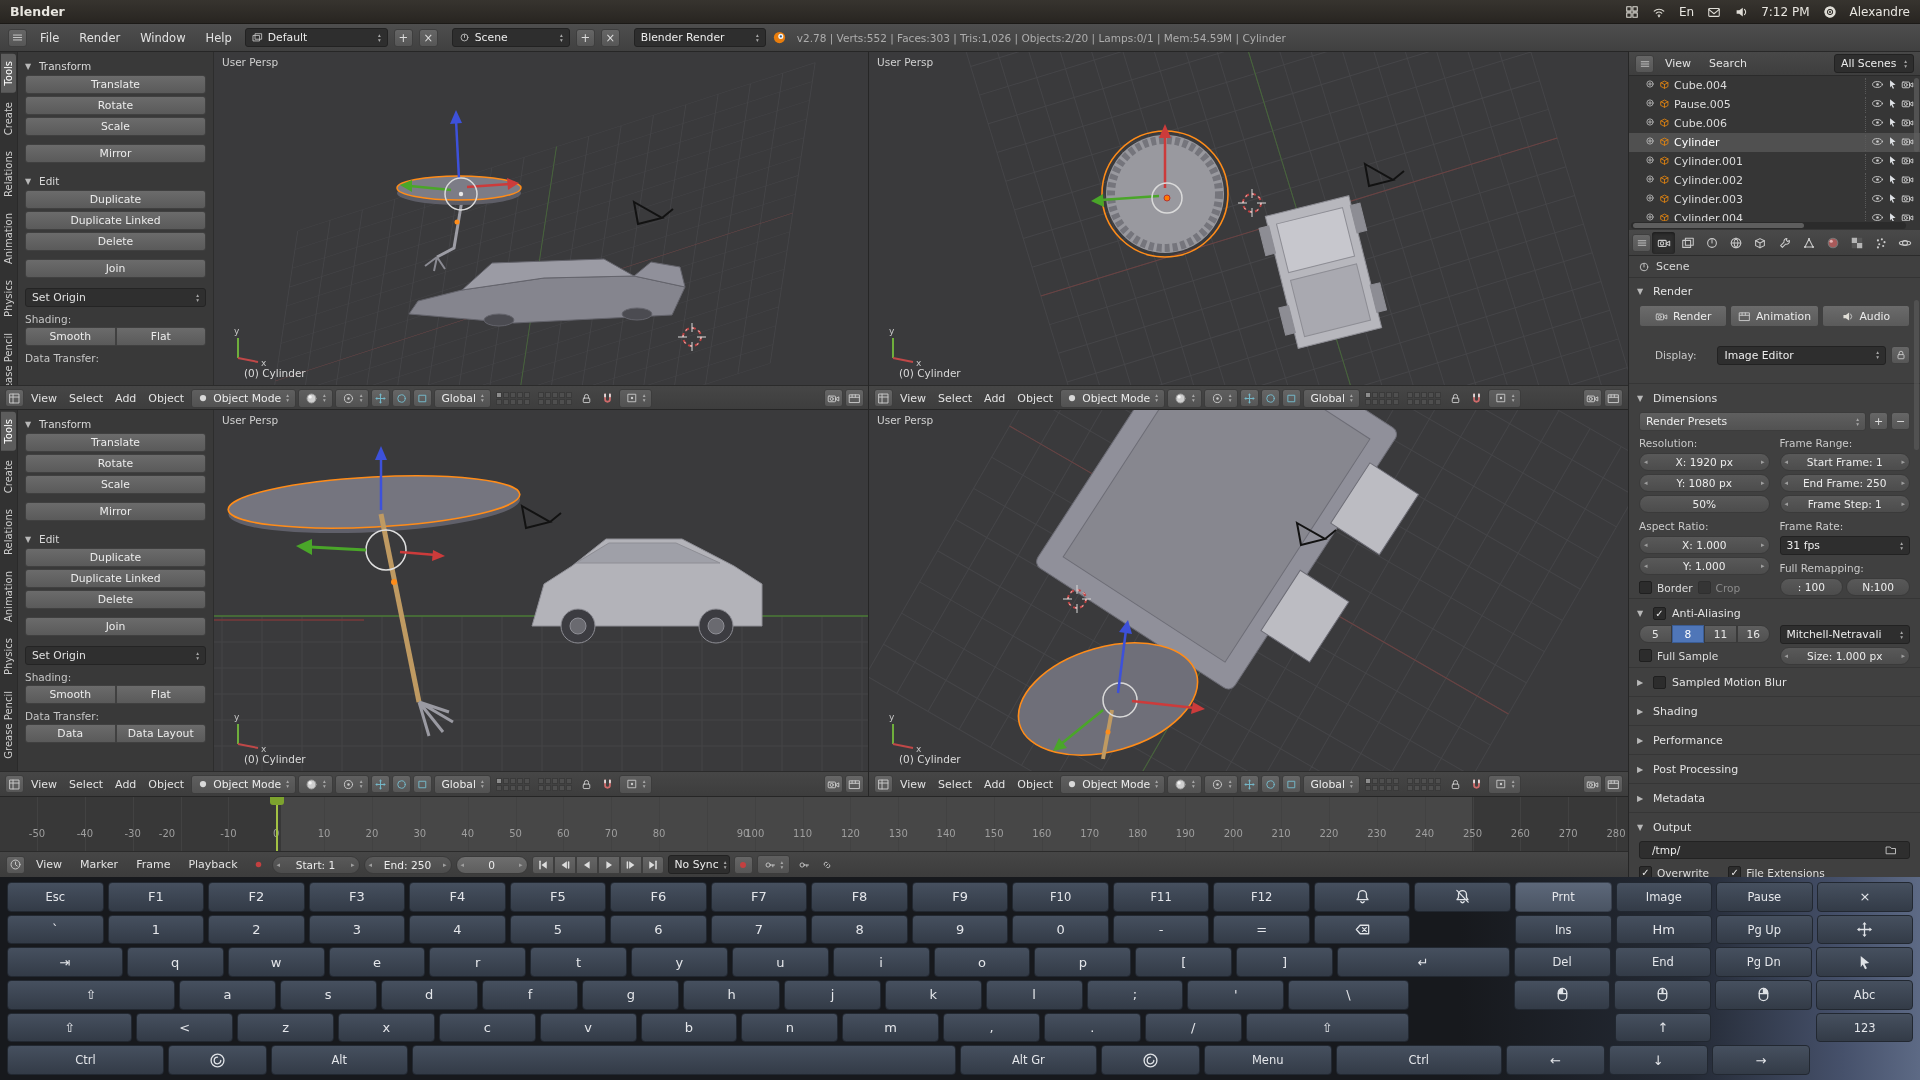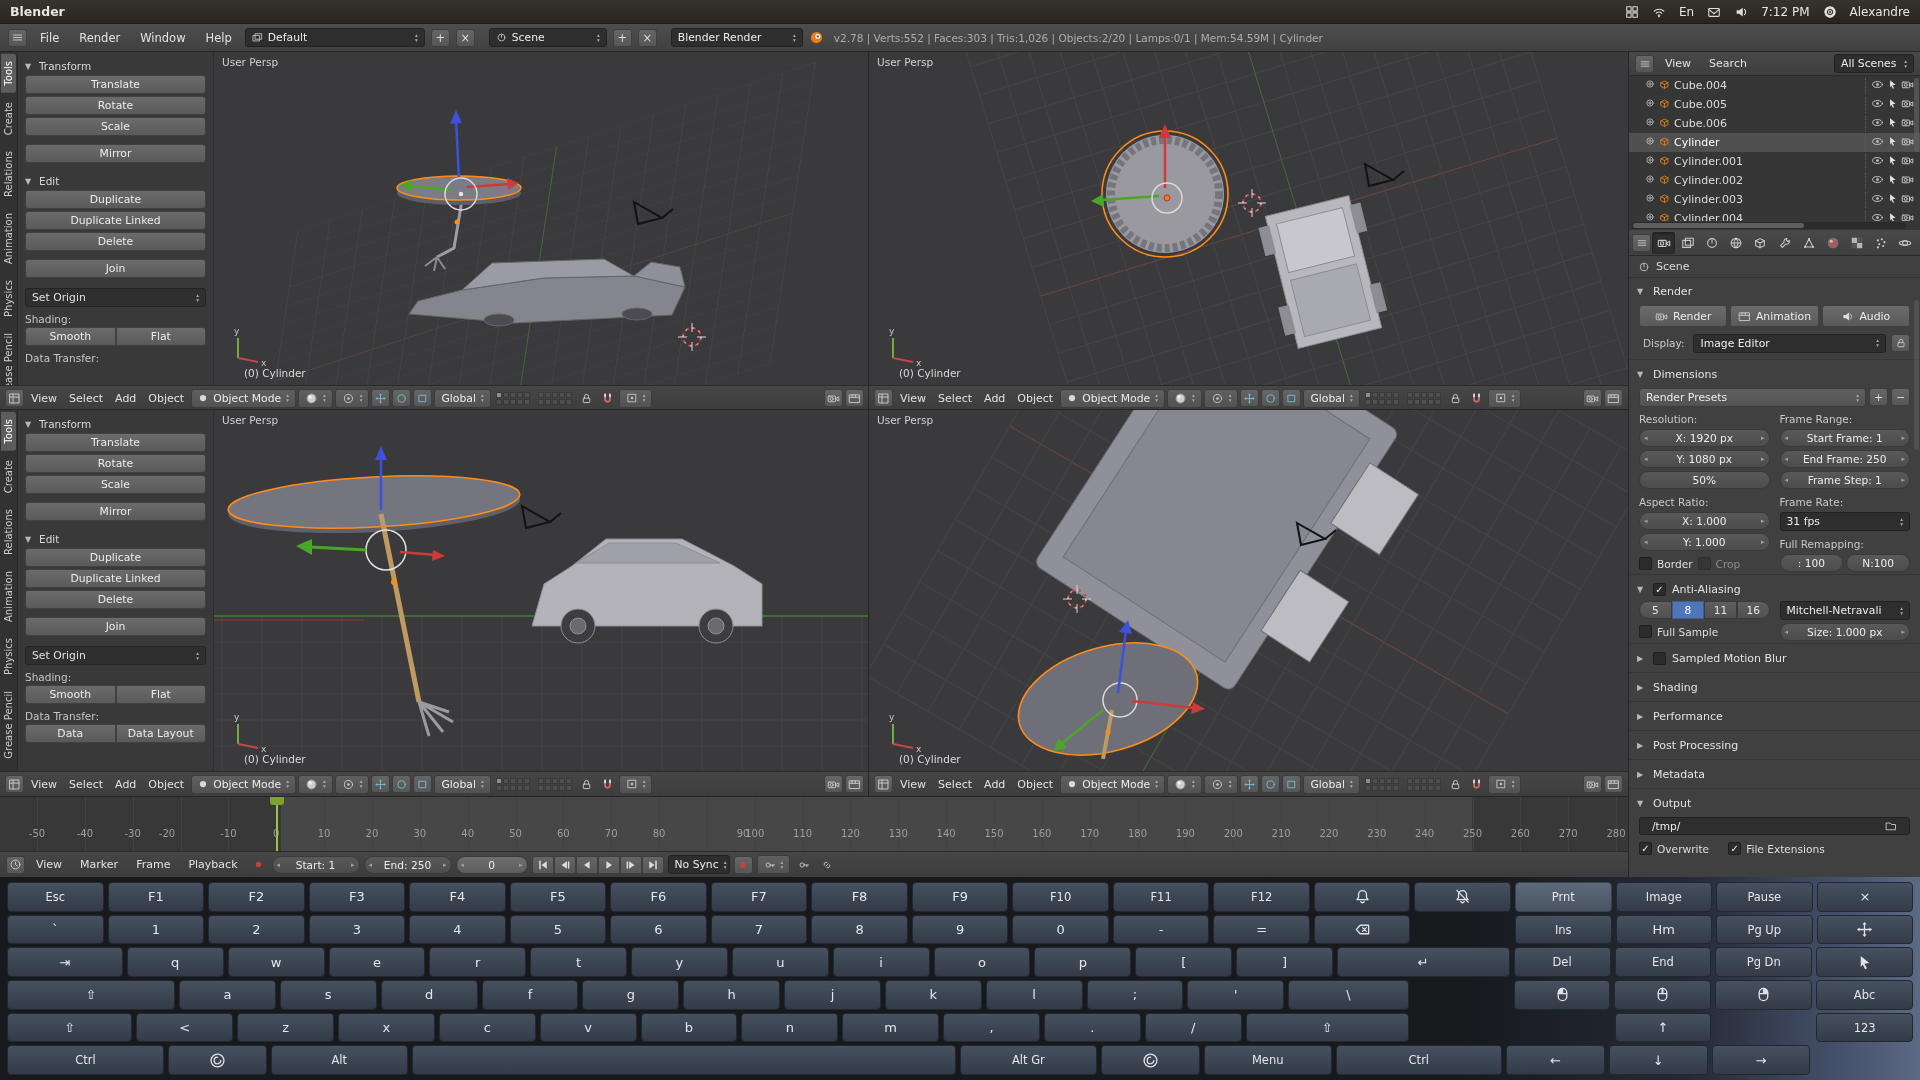--- a/index.html
+++ b/index.html
@@ -175,21 +175,21 @@
   <div id="bheader" class="bheader">
       <div class="ib raised">
         <svg width="13" height="13" viewBox="0 0 16 16" fill="none" stroke="#c9c9c9" stroke-width="1.2" stroke-linejoin="round" stroke-linecap="round">
           <path d="M3 5h10M3 8h10M3 11h10"></path>
         </svg>
       </div>
       <span class="hmenu">File</span>
       <span class="hmenu">Render</span>
       <span class="hmenu">Window</span>
       <span class="hmenu">Help</span>
-      <div class="dd dark" style="width:180px">
+      <div class="dd dark" style="width:143px">
         <svg width="11" height="11" viewBox="0 0 16 16" fill="none" stroke="#c9c9c9" stroke-width="1.2" stroke-linejoin="round" stroke-linecap="round">
           <rect x="2" y="5" width="9" height="8"></rect>
           <rect x="5" y="2.5" width="9" height="8"></rect>
         </svg>
         <span>Default</span>
         <span class="ud">
           <span>▴</span>
           <span>▾</span>
         </span>
       </div>
@@ -1034,21 +1034,21 @@
         </div>
         <div class="orow">
           <span><svg width="10" height="10" viewBox="0 0 16 16" fill="none" stroke="#c9c9c9" stroke-width="1.2" stroke-linejoin="round" stroke-linecap="round">
               <circle cx="8" cy="8" r="5"></circle>
               <path d="M8 5.5v5M5.5 8h5"></path>
             </svg></span>
           <span><svg width="11" height="11" viewBox="0 0 16 16" fill="none" stroke="#c9c9c9" stroke-width="1.2" stroke-linejoin="round" stroke-linecap="round">
               <path d="M3 5.5L8 3l5 2.5V11L8 13.5 3 11z" stroke="#e8870e"></path>
               <path d="M3 5.5L8 8l5-2.5M8 8v5.5" stroke="#e8870e"></path>
             </svg></span>
-          <span class="nm">Cube.005</span>
+          <span class="nm">Pause.005</span>
           <span class="oic">
             <span><svg width="13" height="13" viewBox="0 0 16 16" fill="none" stroke="#c9c9c9" stroke-width="1.2" stroke-linejoin="round" stroke-linecap="round">
                 <ellipse cx="8" cy="8" rx="6" ry="3.6"></ellipse>
                 <circle cx="8" cy="8" r="1.6" fill="#ccc" stroke="none"></circle>
               </svg></span>
             <span><svg width="11" height="11" viewBox="0 0 18 18" fill="none" stroke="#c9c9c9" stroke-width="1.2" stroke-linejoin="round" stroke-linecap="round">
                 <path d="M5 2l9 7.5-5 .7 2.6 5-2 .9-2.5-5L5 14z" fill="#dfe2e6" stroke="none"></path>
               </svg></span>
             <span><svg width="13" height="13" viewBox="0 0 16 16" fill="none" stroke="#c9c9c9" stroke-width="1.2" stroke-linejoin="round" stroke-linecap="round">
                 <rect x="1.5" y="5" width="9" height="7" rx="1"></rect>
@@ -1325,21 +1325,21 @@
           </div>
           <div class="btn big">
             <svg width="13" height="13" viewBox="0 0 16 16" fill="none" stroke="#c9c9c9" stroke-width="1.2" stroke-linejoin="round" stroke-linecap="round">
               <path d="M3 6v4h3l4 3V3L6 6H3z" fill="#dfddd6" stroke="none"></path>
               <path d="M12 5a4.5 4.5 0 0 1 0 6"></path>
             </svg>
             <span>Audio</span>
           </div>
         </div>
         <div class="pdisprow">
-          <span class="plab" style="margin:4px">Display:</span>
+          <span class="plab" style="margin:16px">Display:</span>
           <div class="dd dark" style="flex:1">
             <span>Image Editor</span>
             <span class="ud">
               <span>▴</span>
               <span>▾</span>
             </span>
           </div>
           <div class="ib raised">
             <svg width="12" height="12" viewBox="0 0 16 16" fill="none" stroke="#c9c9c9" stroke-width="1.2" stroke-linejoin="round" stroke-linecap="round">
               <rect x="4" y="7.5" width="8" height="5.5" rx="1"></rect>

